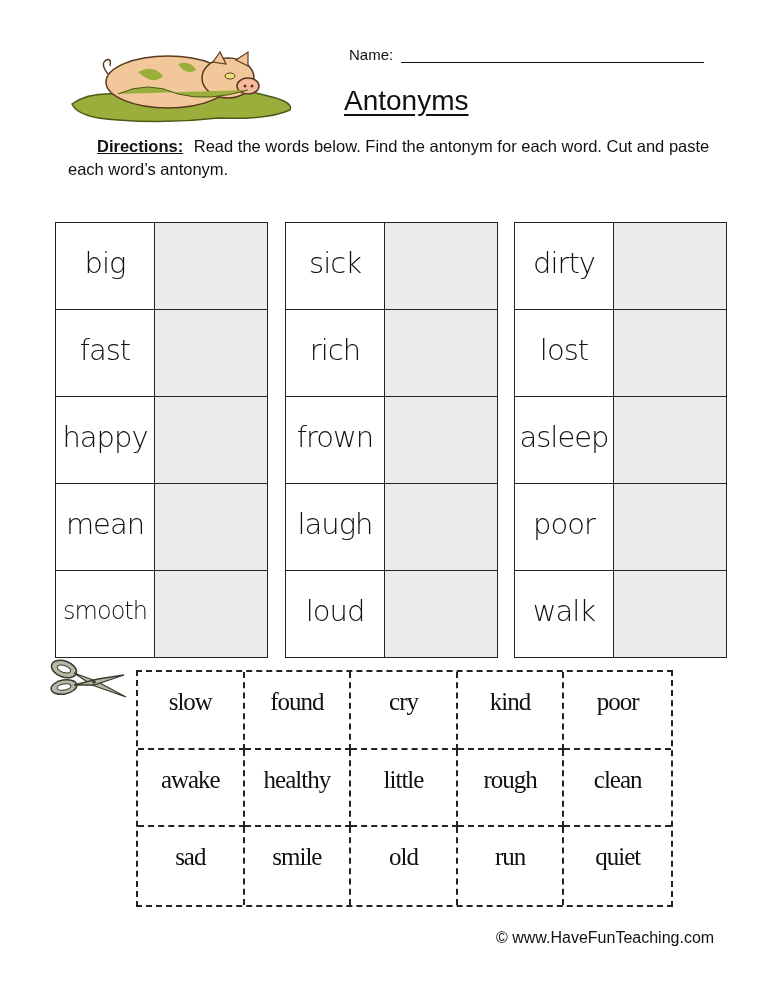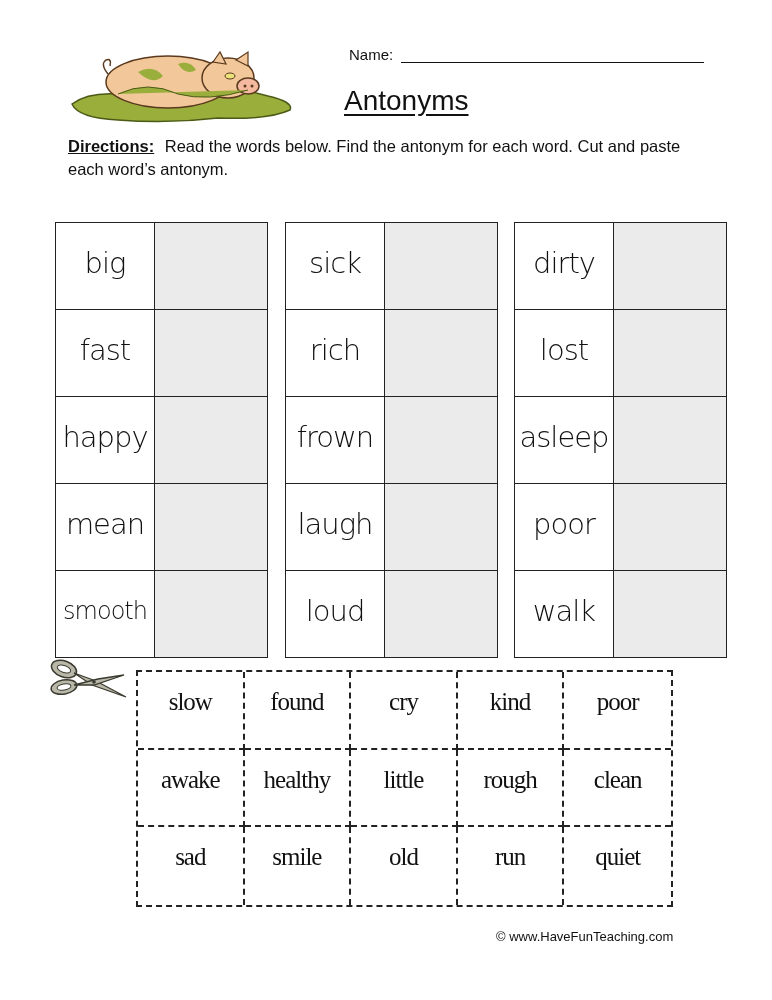--- a/index.html
+++ b/index.html
@@ -4,37 +4,37 @@
 <style>
   html, body { margin: 0; padding: 0; background: #ffffff; }
   body { width: 772px; height: 1000px; position: relative; overflow: hidden;
          font-family: "Liberation Sans", sans-serif; color: #111; }
   .abs { position: absolute; }
   .pig { left: 68px; top: 34px; width: 228px; height: 90px; }
   .name-label { left: 349px; top: 46px; font-size: 15px; }
   .name-line { left: 401px; top: 62px; width: 303px; height: 0; border-bottom: 1.5px solid #111; }
   .title { left: 306px; top: 85px; font-size: 28px; text-decoration: underline; text-underline-offset: 4px; margin-left: 38px; }
   .directions { left: 68px; top: 135px; width: 650px; font-size: 16.5px; line-height: 23px; }
-  .directions .lbl { font-weight: bold; text-decoration: underline; margin-right: 6px; }
+  .directions .lbl { font-weight: bold; text-decoration: underline; margin-right: 6px; margin-left: 29px; }
   .wtable { border-collapse: collapse; position: absolute; }
   .wtable td { border: 1.5px solid #222; height: 80px; padding: 0; }
   .wtable td.word { width: 98px; text-align: center; font-family: "DejaVu Sans", sans-serif;
                     font-size: 29px; font-weight: 300; letter-spacing: -1px; padding-bottom: 6px; }
   .wtable td.word.small { font-size: 24px; }
   .wtable td.box { width: 112px; background: #ebebeb; }
   .scissors { left: 48px; top: 657px; width: 80px; height: 44px; }
   .cutgrid { left: 136px; top: 670px; width: 537px; height: 237px; display: grid;
              grid-template-columns: repeat(5, 1fr); grid-template-rows: repeat(3, 1fr);
              border: 2px dashed #222; box-sizing: border-box; }
   .cut { border-right: 2px dashed #222; border-bottom: 2px dashed #222; display: flex;
          align-items: flex-start; justify-content: center; padding-top: 16px;
          font-family: Liberation Serif, serif; font-size: 25px; letter-spacing: -1px; }
   .cut.lastcol { border-right: none; }
   .cut.lastrow { border-bottom: none; }
-  .footer { left: 496px; top: 929px; font-size: 13px; }
+  .footer { left: 496px; top: 929px; font-size: 16px; }
 </style>
 </head>
 <body>
 
 <svg class="abs pig" viewBox="0 0 228 90">
   <path d="M4 70 Q20 58 50 60 Q70 48 110 56 Q160 50 200 62 Q226 68 222 76 Q200 86 150 84 Q100 90 50 86 Q10 84 4 70 Z" fill="#9aae3c" stroke="#4b5a16" stroke-width="1.5"></path>
   <ellipse cx="100" cy="48" rx="62" ry="26" fill="#f2c79a" stroke="#5a3a1e" stroke-width="1.5"></ellipse>
   <ellipse cx="160" cy="44" rx="26" ry="20" fill="#f2c79a" stroke="#5a3a1e" stroke-width="1.5"></ellipse>
   <ellipse cx="180" cy="52" rx="11" ry="8" fill="#f5b9a0" stroke="#5a3a1e" stroke-width="1.5"></ellipse>
   <circle cx="177" cy="52" r="1.5" fill="#5a3a1e"></circle>

